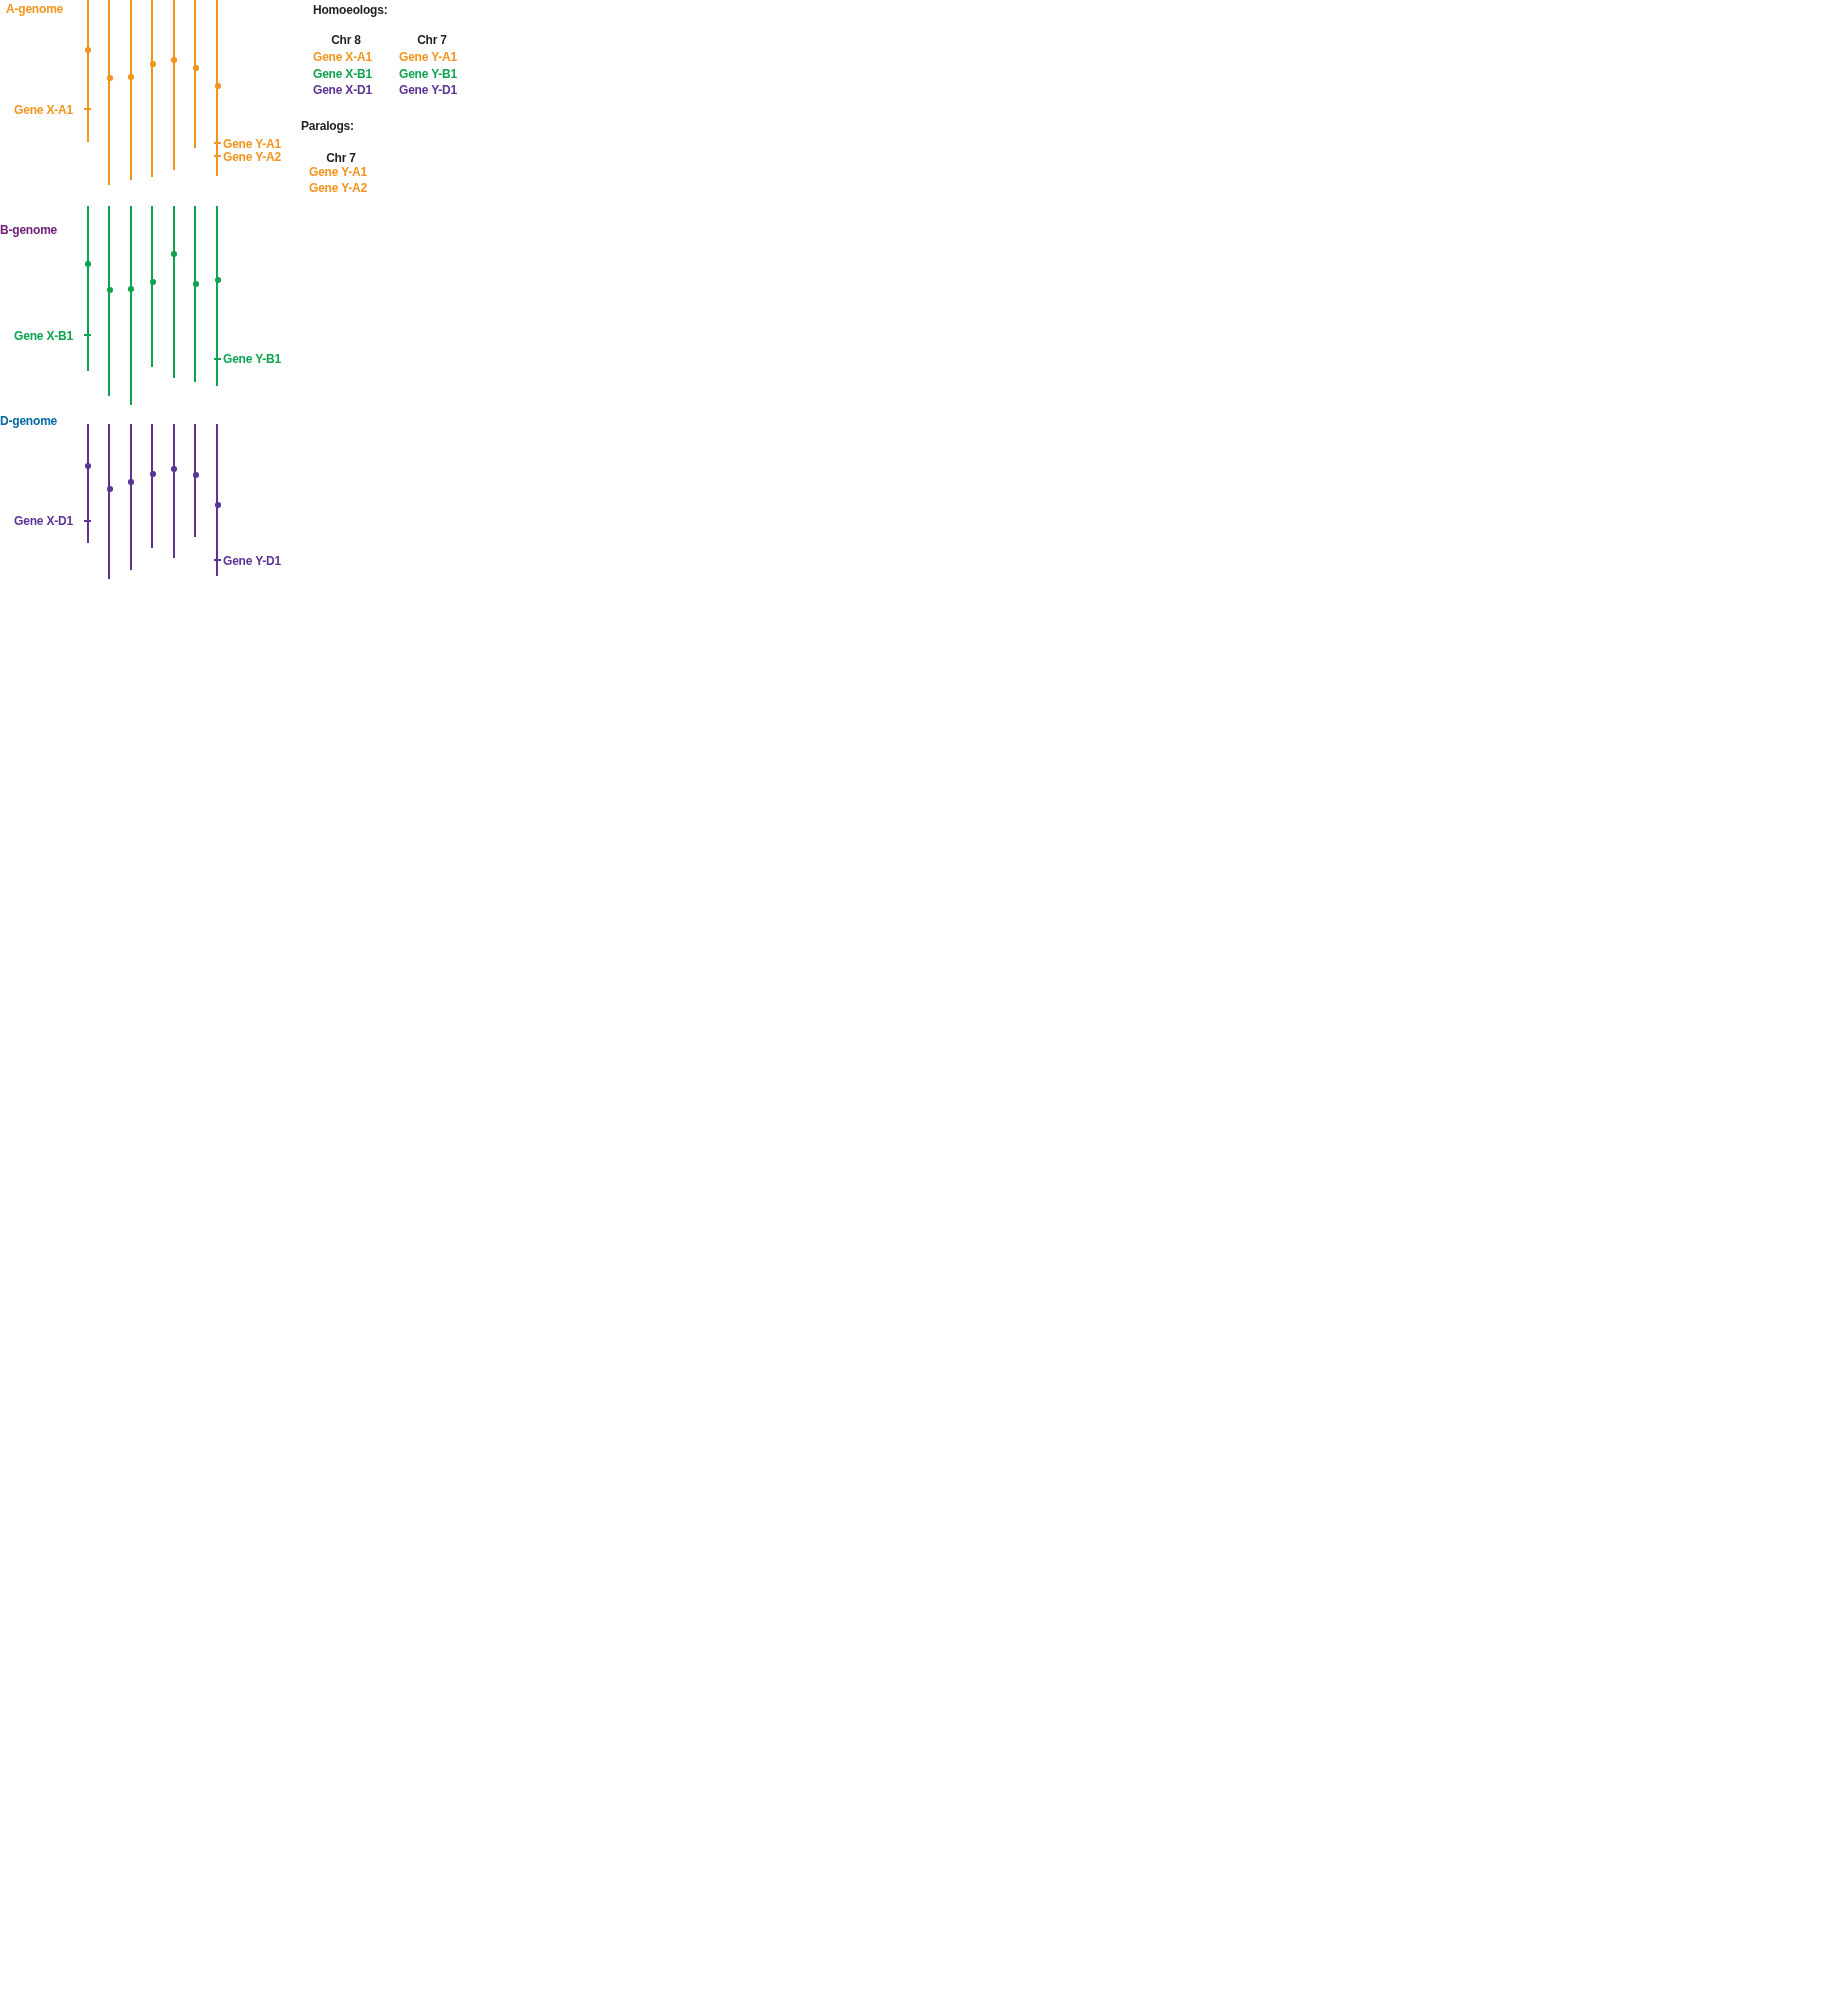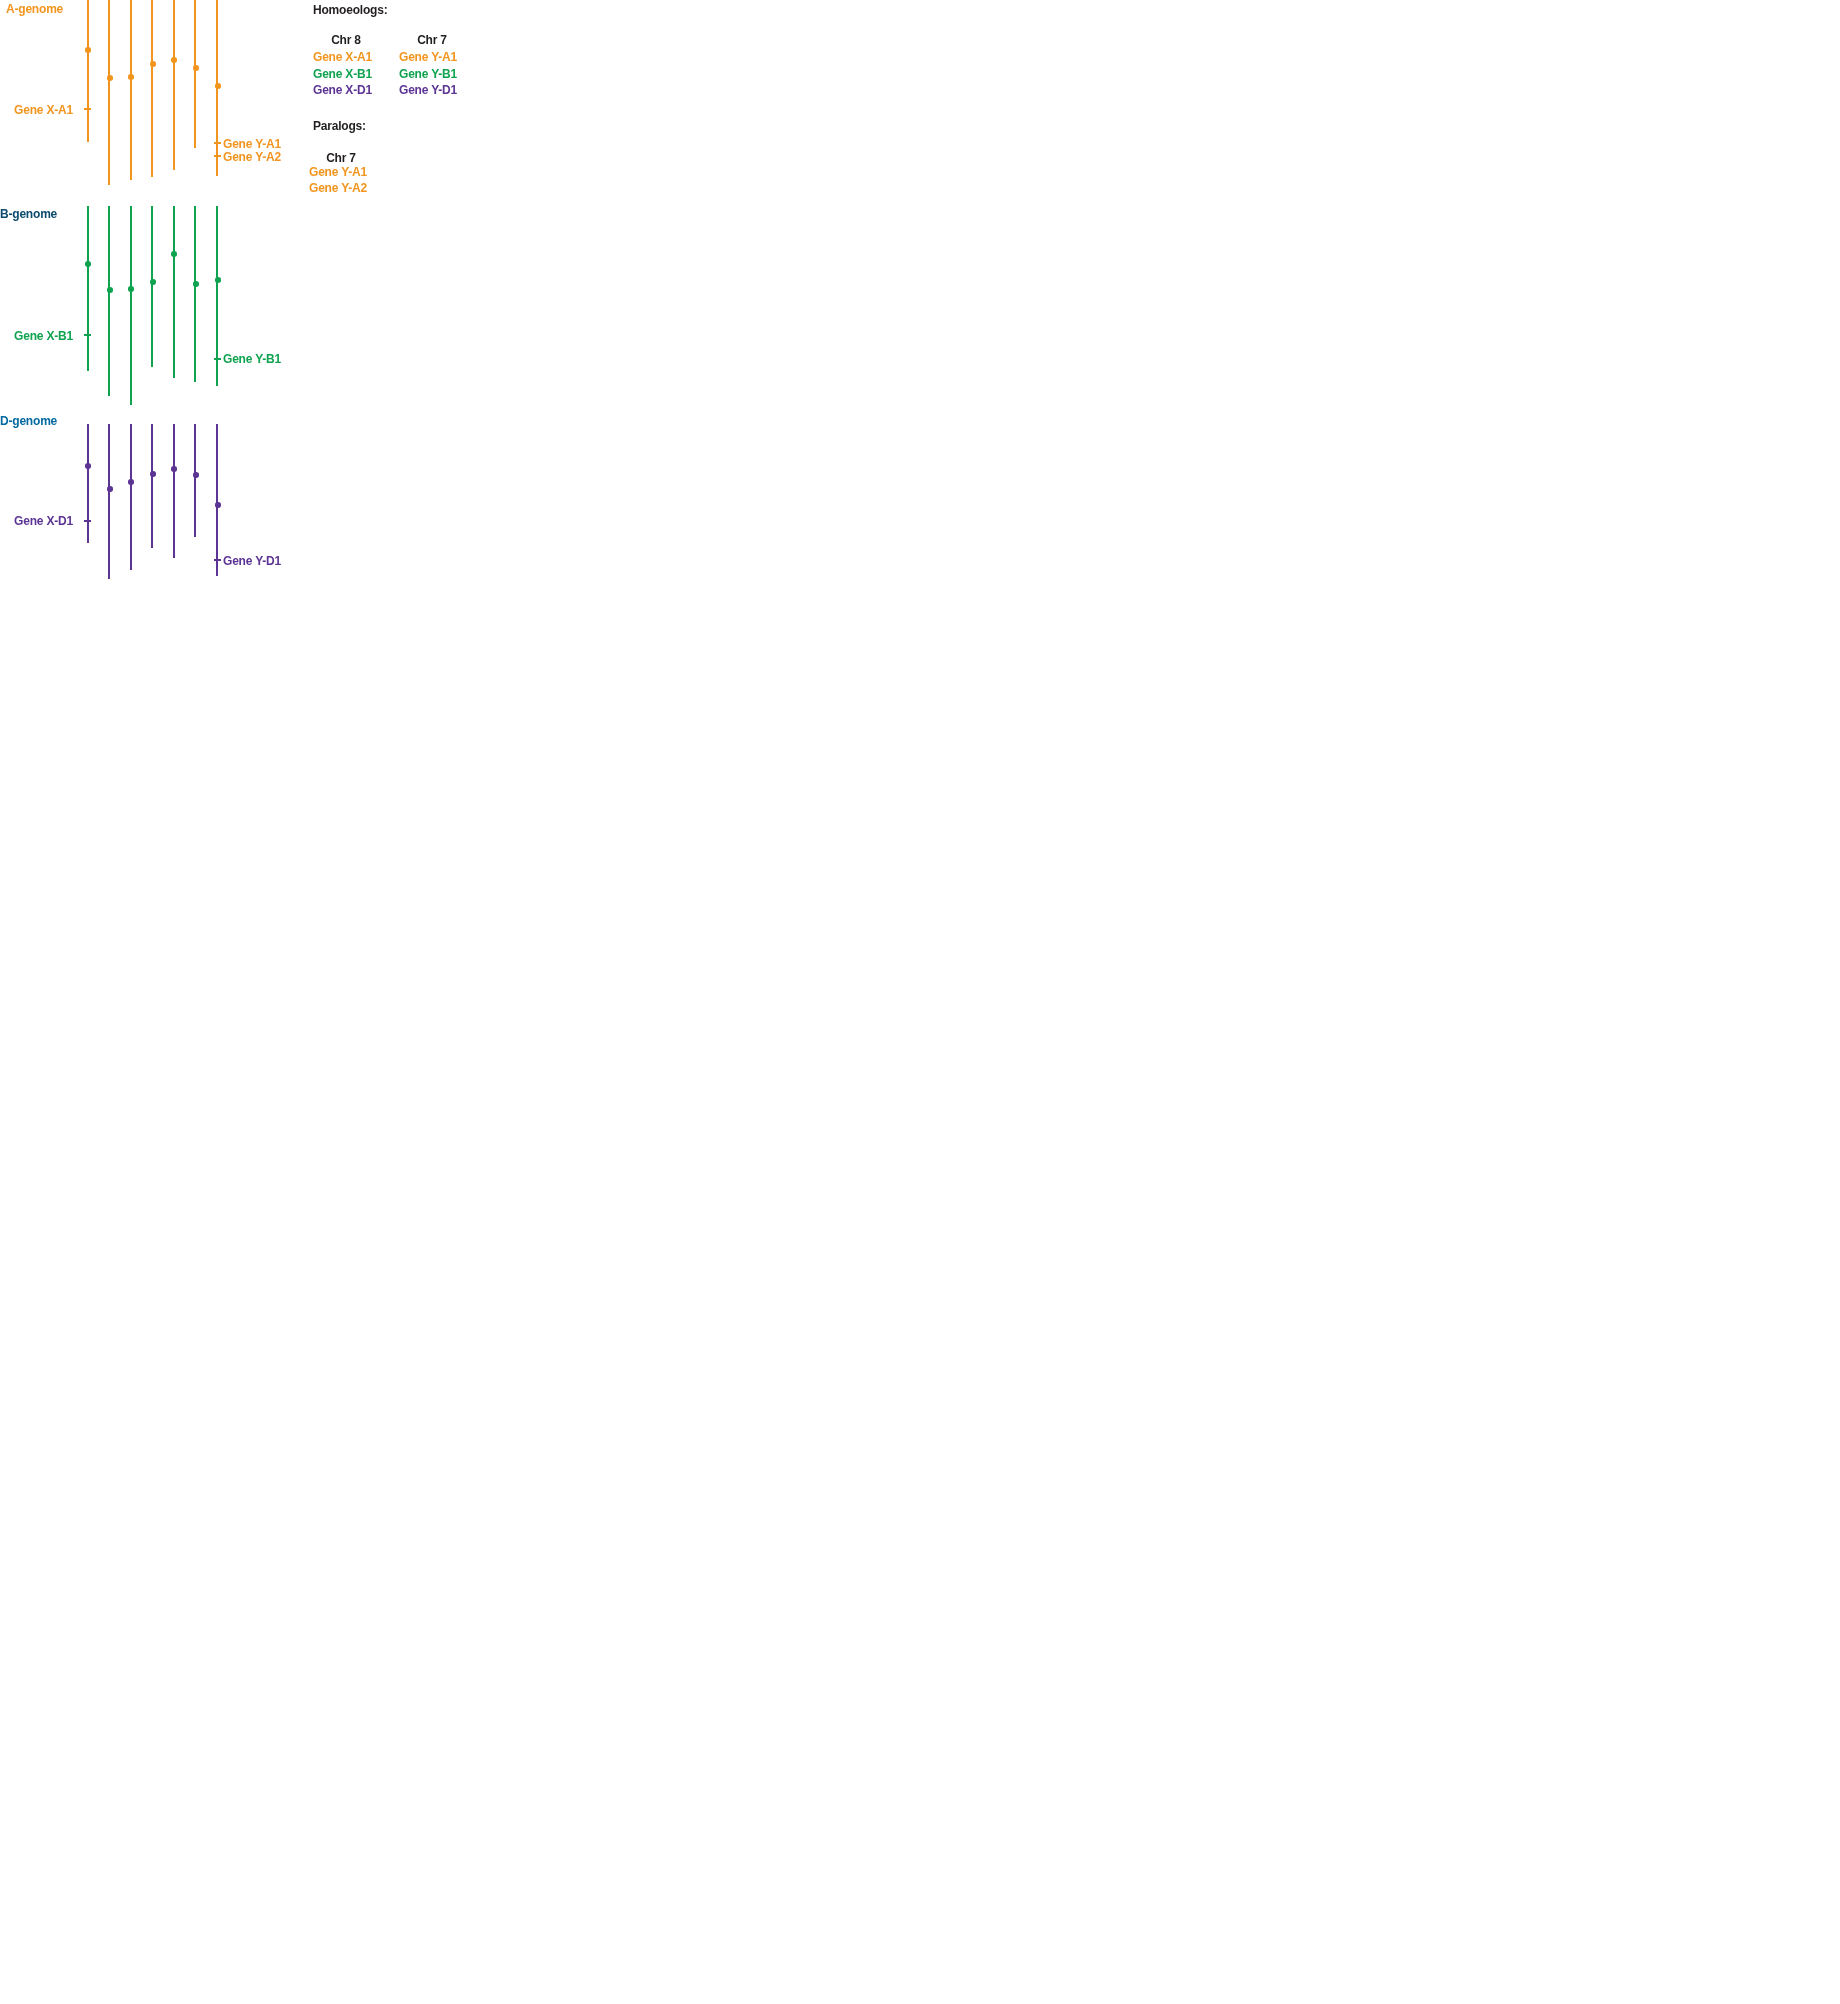--- a/index.html
+++ b/index.html
@@ -38,21 +38,21 @@
       <div class="chrom" style="left: 194px; top: 0px; height: 148px; background: rgb(242, 149, 31);"></div>
       <div class="dot" style="left: 193px; top: 65px; background: rgb(242, 149, 31);"></div>
       <div class="chrom" style="left: 216px; top: 0px; height: 176px; background: rgb(242, 149, 31);"></div>
       <div class="dot" style="left: 215px; top: 83px; background: rgb(242, 149, 31);"></div>
       <div class="tick" style="left: 84px; top: 108px; background: rgb(242, 149, 31);"></div>
       <div class="t rt" style="top: 103px; color: rgb(242, 149, 31); right: 387px;">Gene X-A1</div>
       <div class="tick" style="left: 214px; top: 142px; background: rgb(242, 149, 31);"></div>
       <div class="t" style="top: 137px; color: rgb(242, 149, 31); left: 223px;">Gene Y-A1</div>
       <div class="tick" style="left: 214px; top: 155px; background: rgb(242, 149, 31);"></div>
       <div class="t" style="top: 150px; color: rgb(242, 149, 31); left: 223px;">Gene Y-A2</div>
-      <div class="t" style="left: 0px; top: 207px; color: #0c4a6e;">B-genome</div>
+      <div class="t" style="left: 0px; top: 223px; color: #701a75;">B-genome</div>
       <div class="chrom" style="left: 87px; top: 206px; height: 165px; background: rgb(15, 163, 80);"></div>
       <div class="dot" style="left: 85px; top: 261px; background: rgb(15, 163, 80);"></div>
       <div class="chrom" style="left: 108px; top: 206px; height: 190px; background: rgb(15, 163, 80);"></div>
       <div class="dot" style="left: 107px; top: 287px; background: rgb(15, 163, 80);"></div>
       <div class="chrom" style="left: 130px; top: 206px; height: 199px; background: rgb(15, 163, 80);"></div>
       <div class="dot" style="left: 128px; top: 286px; background: rgb(15, 163, 80);"></div>
       <div class="chrom" style="left: 151px; top: 206px; height: 161px; background: rgb(15, 163, 80);"></div>
       <div class="dot" style="left: 150px; top: 279px; background: rgb(15, 163, 80);"></div>
       <div class="chrom" style="left: 173px; top: 206px; height: 172px; background: rgb(15, 163, 80);"></div>
       <div class="dot" style="left: 171px; top: 251px; background: rgb(15, 163, 80);"></div>
@@ -93,21 +93,21 @@
     <div class="t c-black center" style="left:432px;top:33px;">Chr 7</div>
 
     <div class="t c-orange" style="left:313px;top:50px;">Gene X-A1</div>
     <div class="t c-green" style="left:313px;top:67px;">Gene X-B1</div>
     <div class="t c-purple" style="left:313px;top:83px;">Gene X-D1</div>
 
     <div class="t c-orange" style="left:399px;top:50px;">Gene Y-A1</div>
     <div class="t c-green" style="left:399px;top:67px;">Gene Y-B1</div>
     <div class="t c-purple" style="left:399px;top:83px;">Gene Y-D1</div>
 
-    <div class="t c-black" style="left:313px;top:119px;">Paralogs:</div>
+    <div class="t c-black" style="left:301px;top:119px;">Paralogs:</div>
 
     <div class="t c-black center" style="left:341px;top:151px;">Chr 7</div>
 
     <div class="t c-orange" style="left:309px;top:165px;">Gene Y-A1</div>
     <div class="t c-orange" style="left:309px;top:181px;">Gene Y-A2</div>
   </div>
 
 </div>
 
 

